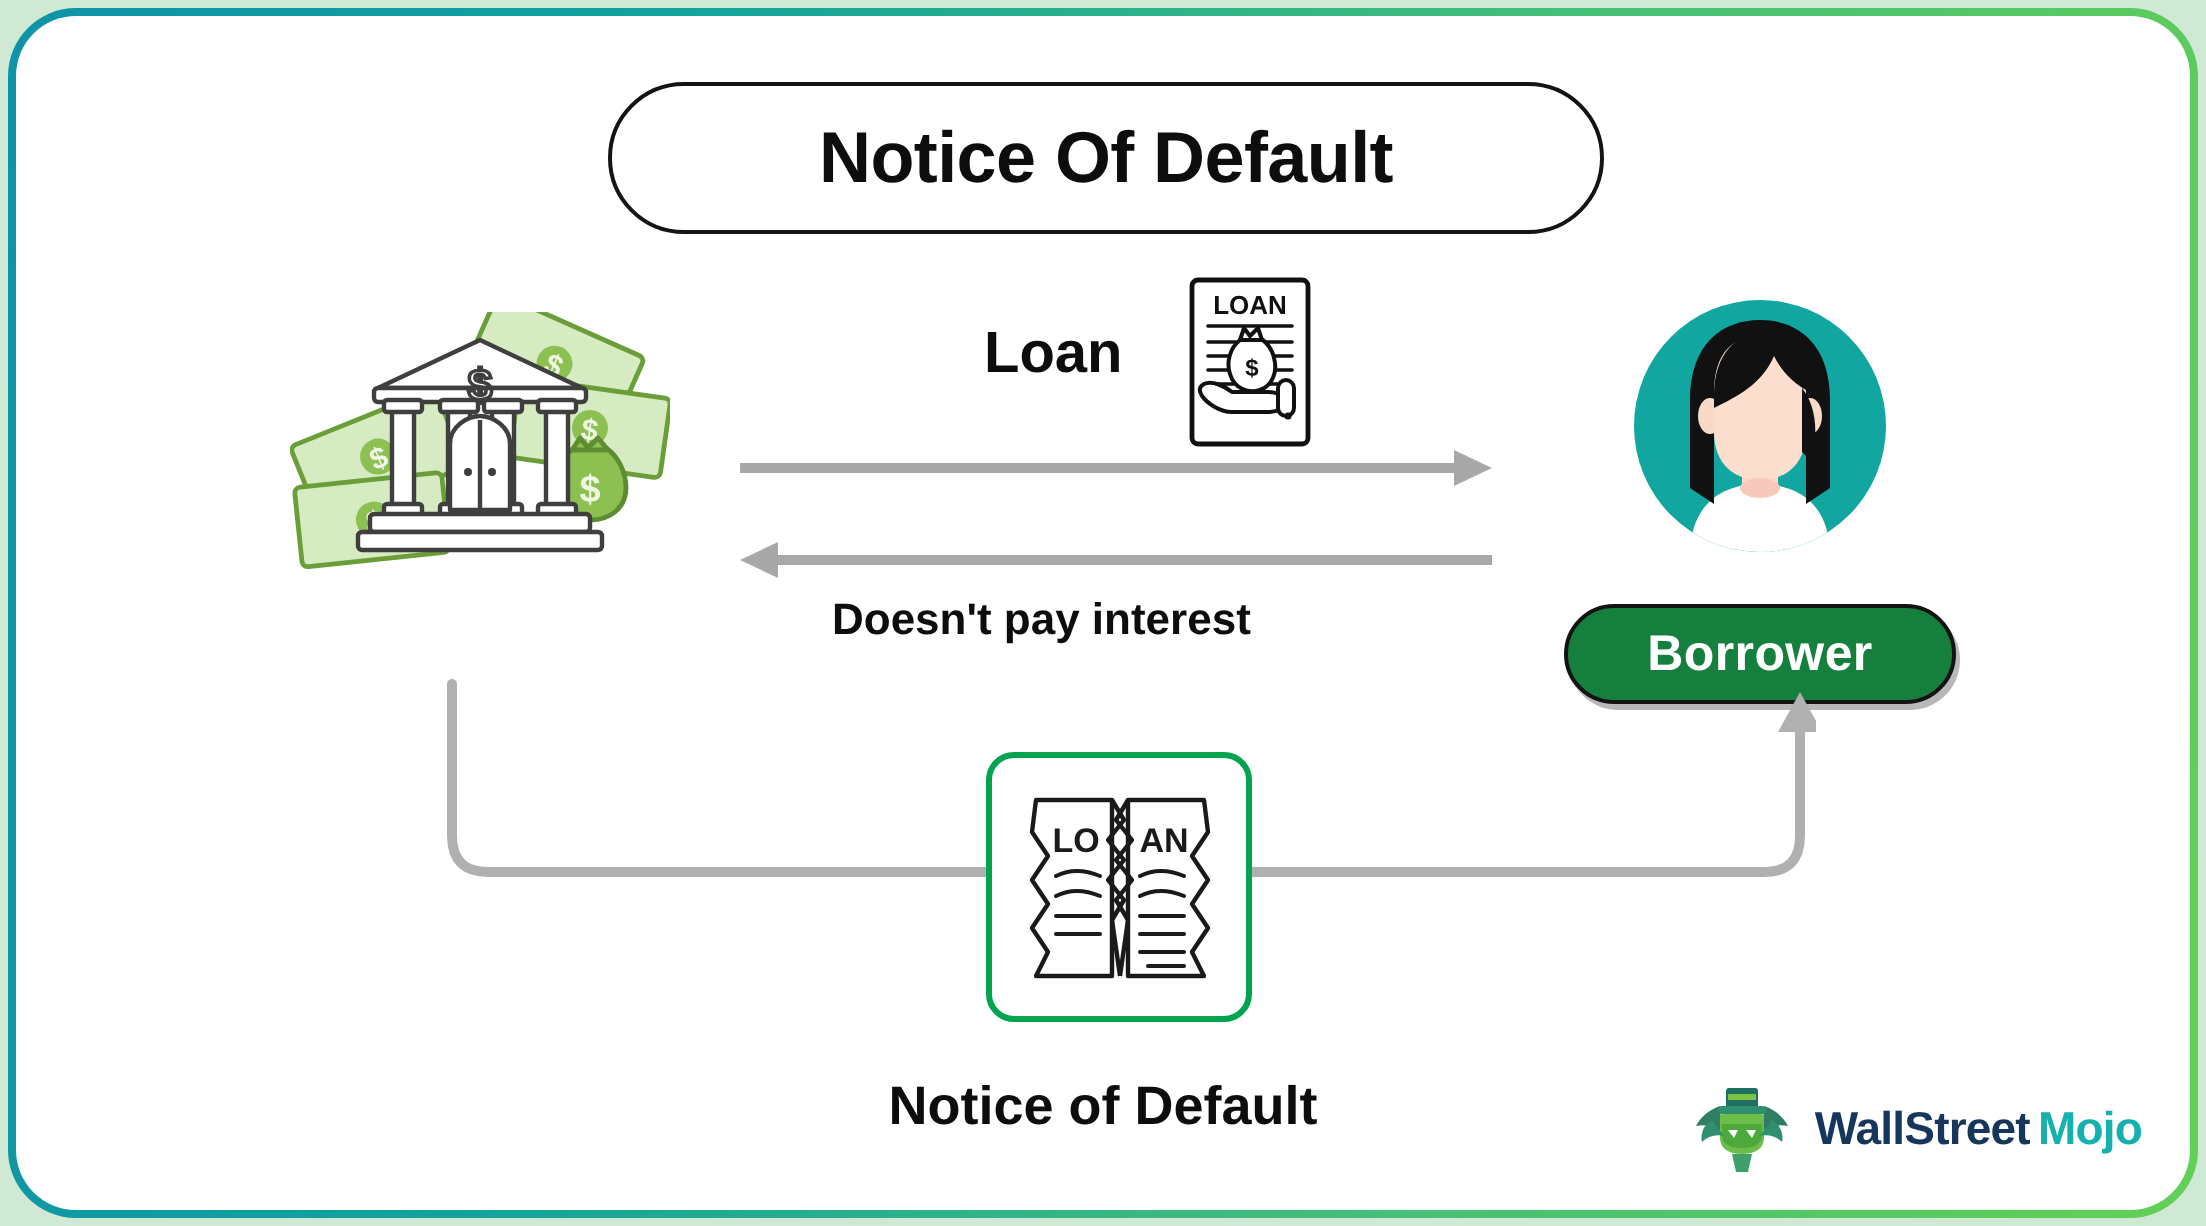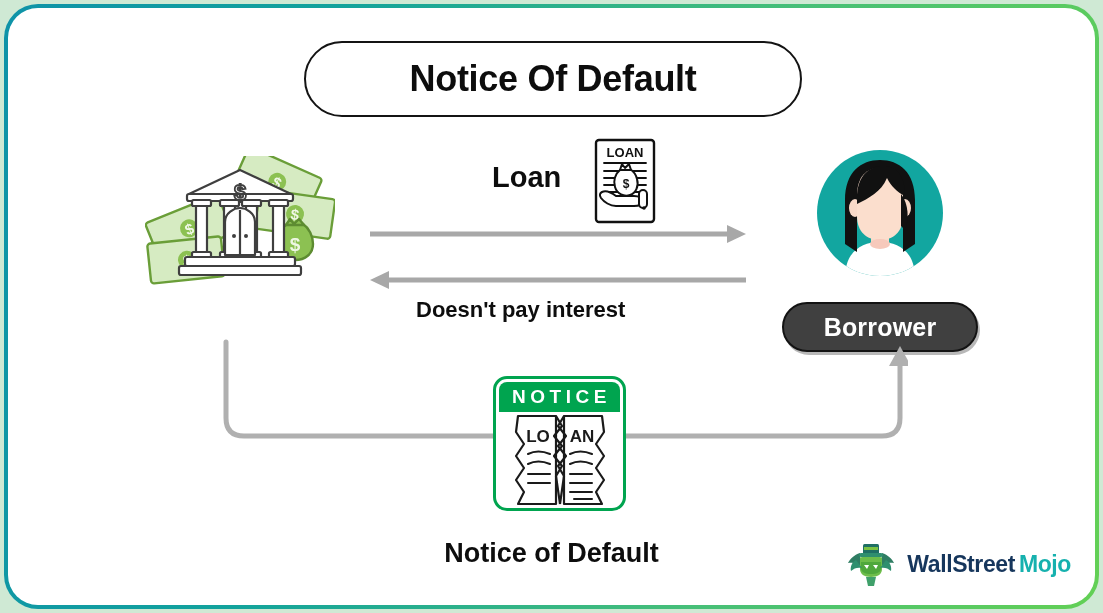--- a/index.html
+++ b/index.html
@@ -94,21 +94,21 @@
     box-shadow: 2px 3px 0 rgba(0,0,0,0.28);
   }
   .pill-label {
     font-size: 25px;
     font-weight: bold;
     color: #ffffff;
     letter-spacing: 0.2px;
     white-space: nowrap;
   }
   #bank-pill { background: #7fb342; }
-  #borrower-pill { background: #404040; justify-content: center; }
+  #borrower-pill { background: #15803d; justify-content: center; }
 
   
   .flow-label {
     position: absolute;
     font-weight: bold;
     color: #0d0d0d;
     white-space: nowrap;
   }
   #loan-label {
     left: 484px;
@@ -350,23 +350,20 @@
 
       <span class="flow-label" id="interest-label">Doesn't pay interest</span>
 
       <svg id="loop-path" viewBox="0 0 690 130">
         <path d="M8 4 L8 80 Q8 98 26 98 L664 98 Q682 98 682 80 L682 24" fill="none" stroke="#b0b0b0" stroke-width="5" stroke-linecap="round"></path>
         <path d="M671 28 L682 8 L693 28 Z" fill="#b0b0b0"></path>
       </svg>
 
       <div id="notice-icon">
         <div id="notice-frame">
-          <div id="notice-banner">
-            <span id="notice-banner-text">NOTICE</span>
-          </div>
           <div id="notice-art">
             <svg width="112" height="96" viewBox="0 0 112 96">
               <path d="M14 4 L52 4 L52 92 L14 92 L20 80 L12 68 L20 56 L12 44 L20 32 L12 20 Z" fill="#ffffff" stroke="#1a1a1a" stroke-width="2.2" stroke-linejoin="round"></path>
               <path d="M98 4 L60 4 L60 92 L98 92 L92 80 L100 68 L92 56 L100 44 L92 32 L100 20 Z" fill="#ffffff" stroke="#1a1a1a" stroke-width="2.2" stroke-linejoin="round"></path>
               <path d="M52 4 L58 14 L50 24 L58 34 L50 44 L58 54 L52 64 L56 92" fill="none" stroke="#1a1a1a" stroke-width="2.2" stroke-linejoin="round"></path>
               <path d="M60 4 L54 14 L62 24 L54 34 L62 44 L54 54 L60 64 L56 92" fill="none" stroke="#1a1a1a" stroke-width="2.2" stroke-linejoin="round"></path>
               <text x="34" y="30" font-size="17" font-weight="bold" fill="#1a1a1a" text-anchor="middle" font-family="Liberation Sans, sans-serif">LO</text>
               <text x="78" y="30" font-size="17" font-weight="bold" fill="#1a1a1a" text-anchor="middle" font-family="Liberation Sans, sans-serif">AN</text>
               <g fill="none" stroke="#1a1a1a" stroke-width="2" stroke-linecap="round">
                 <path d="M24 42 q10 -5 22 0"></path>

